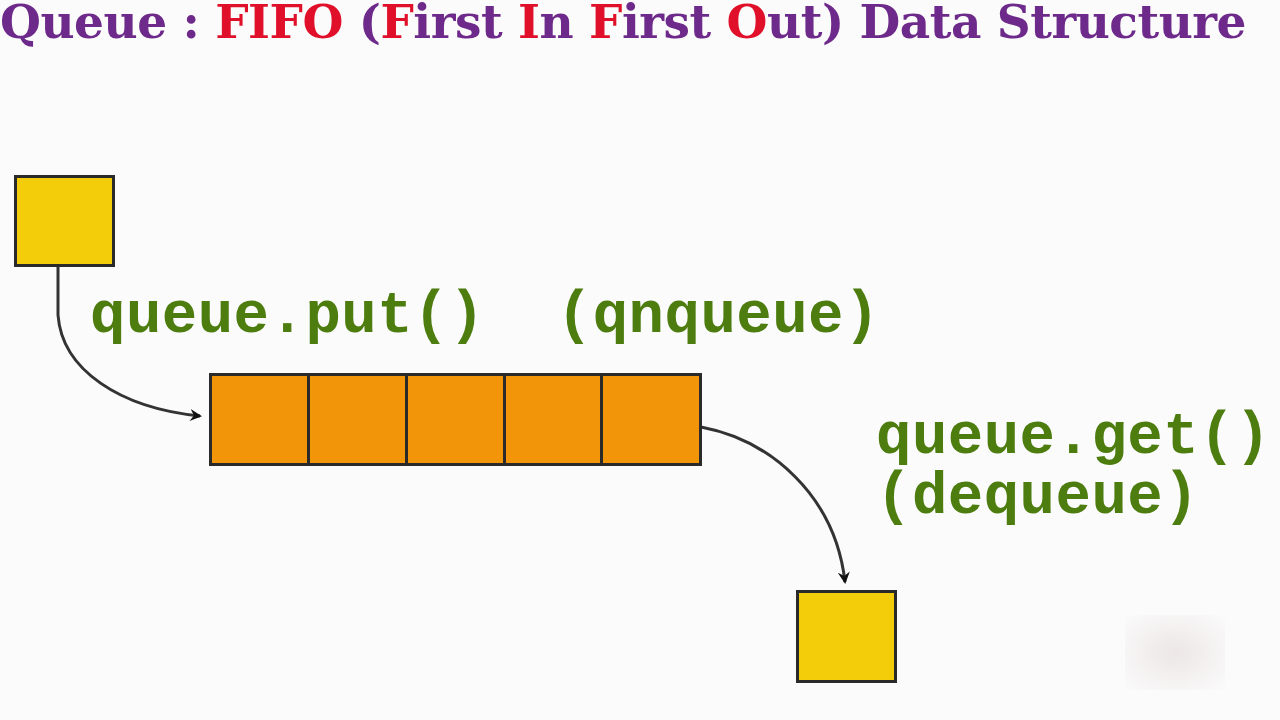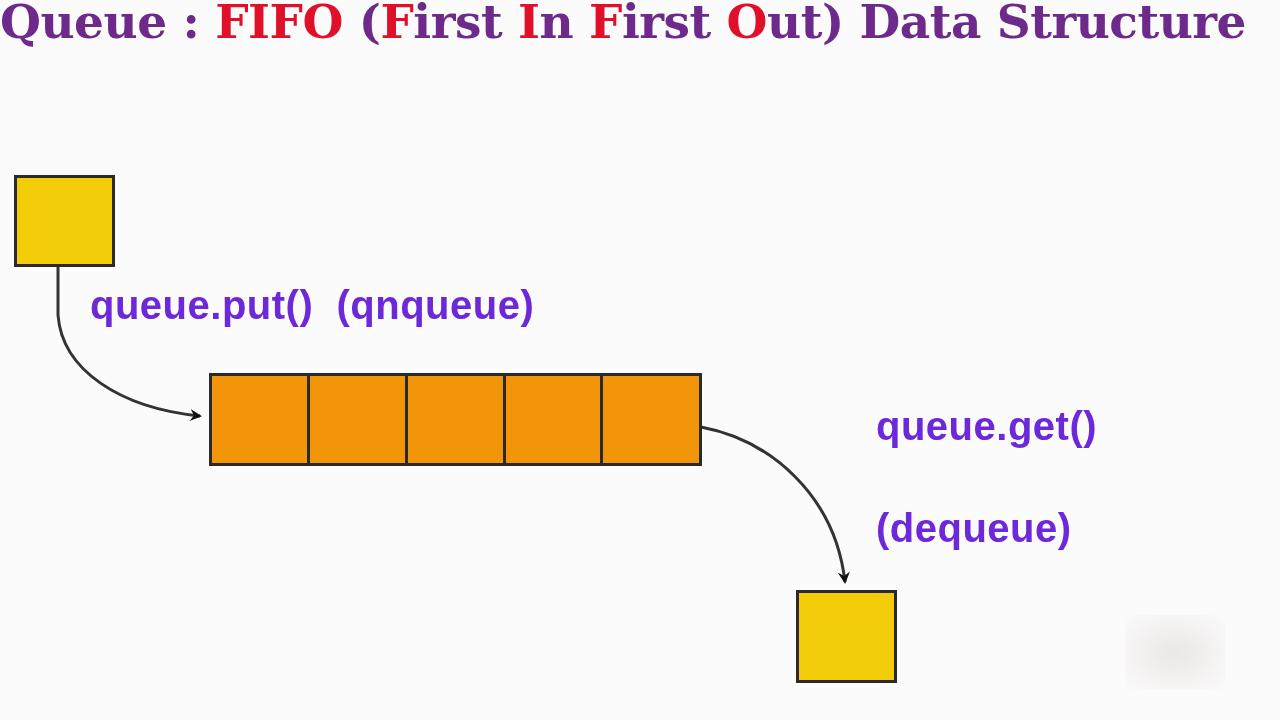--- a/index.html
+++ b/index.html
@@ -20,22 +20,22 @@
     border: 3px solid #2a2a2a;
   }
   .yellow { background: #f4cd0a; }
   .cell {
     position: absolute; top: 0; bottom: 0; box-sizing: border-box;
     background: #f29508; border-right: 3px solid #2a2a2a;
   }
   .cell:last-child { border-right: none; }
   .label {
     position: absolute; white-space: nowrap;
-    font-family: Liberation Sans, sans-serif; font-weight: bold;
-    color: #6d28d9; font-size: 40px; letter-spacing: 0.5px;
+    font-family: Liberation Mono, monospace; font-weight: bold;
+    color: #4d7c0f; font-size: 59px; letter-spacing: 0.5px;
   }
   svg.arrows { position: absolute; left: 0; top: 0; }
   .watermark {
     position: absolute; left: 1125px; top: 615px; width: 100px; height: 75px;
     background: radial-gradient(ellipse at center, rgba(235,228,228,0.9), rgba(250,250,250,0));
   }
 </style>
 </head>
 <body>
 
@@ -59,17 +59,17 @@
 
 <div class="box" style="left:209px; top:373px; width:493px; height:93px;">
   <div class="cell" style="left:0; width:98px;"></div>
   <div class="cell" style="left:98px; width:98px;"></div>
   <div class="cell" style="left:196px; width:98px;"></div>
   <div class="cell" style="left:294px; width:97px;"></div>
   <div class="cell" style="left:391px; width:96px;"></div>
 </div>
 
 <div class="label" style="left:876px; top:404px;">queue.get()</div>
-<div class="label" style="left:876px; top:506px;">(dequeue)</div>
+<div class="label" style="left:876px; top:464px;">(dequeue)</div>
 
 <div class="box yellow" style="left:796px; top:590px; width:101px; height:93px;"></div>
 
 <div class="watermark"></div>
 
 </body></html>

